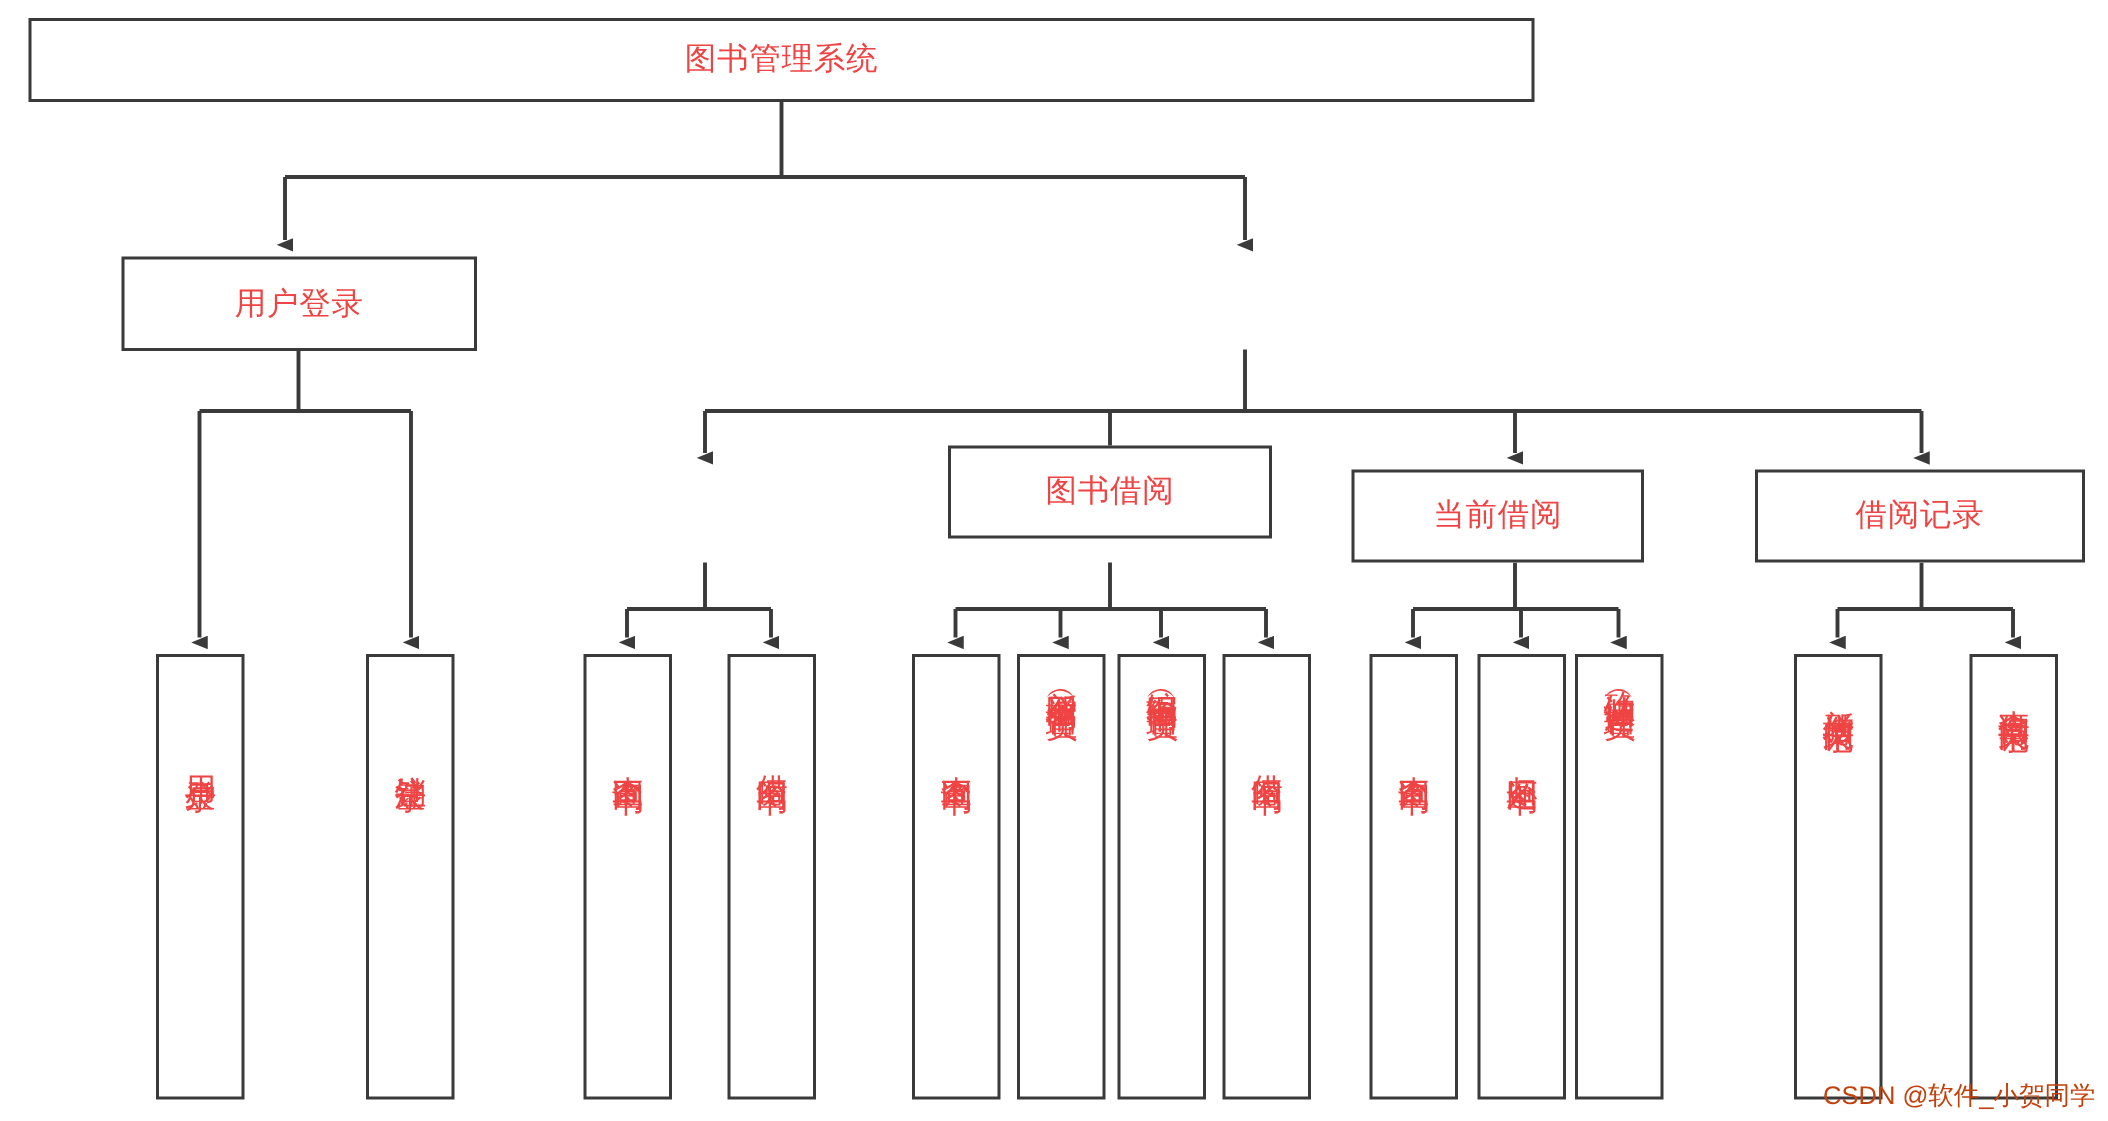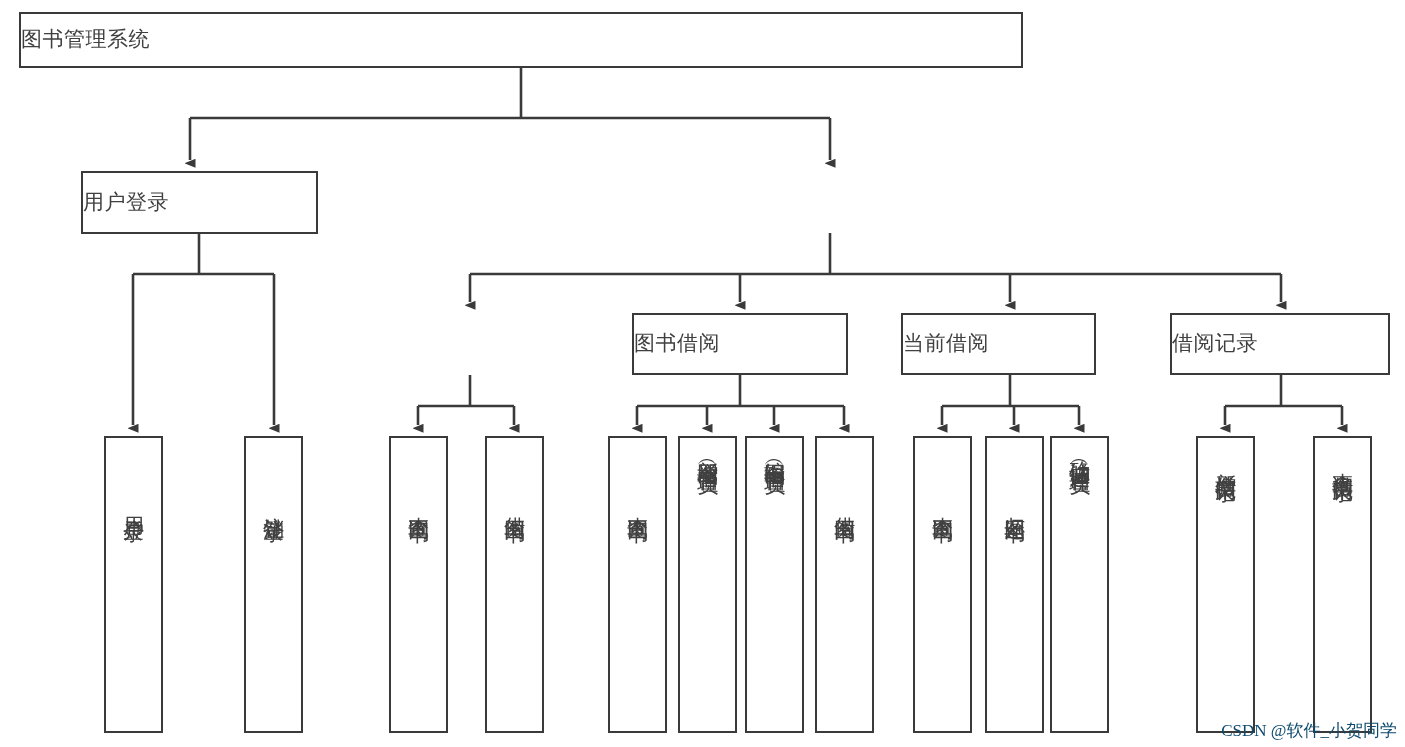--- a/index.html
+++ b/index.html
@@ -22,22 +22,22 @@
     width: 1405px;
     height: 747px;
   }
   .node {
     position: absolute;
     box-sizing: border-box;
     border: 2.5px solid #3a3a3a;
     background: #ffffff;
     display: flex;
     align-items: center;
-    justify-content: flex-start;
-    color: #404040;
+    justify-content: center;
+    color: #ef4444;
     z-index: 2;
   }
   .node-label {
     display: block;
     text-align: center;
     white-space: nowrap;
     letter-spacing: 0.5px;
   }
   .node.horizontal .node-label {
     font-size: 21px;
@@ -62,24 +62,24 @@
     margin-top: 14px;
   }
   .node.vertical.top .node-label {
     margin-top: 2px;
   }
   #watermark {
     position: absolute;
     right: 8px;
     bottom: 5px;
     font-size: 17px;
-    color: #0c4a6e;
+    color: #c2410c;
     white-space: nowrap;
     z-index: 5;
-    font-family: Liberation Serif, serif;
+    font-family: Liberation Sans, sans-serif;
     margin-top: 32px;
   }
 </style>
 </head>
 <body>
 
 <div id="canvas">
 
   <svg id="edges" viewBox="0 0 1405 747" xmlns="http://www.w3.org/2000/svg">
     <defs>
@@ -134,21 +134,21 @@
   <div class="node horizontal" style="left:19px; top:12px; width:1004px; height:56px;">
     <span class="node-label">图书管理系统</span>
   </div>
 
   <div class="node horizontal" style="left:81px; top:171px; width:237px; height:63px;">
     <span class="node-label">用户登录</span>
   </div>
 
 
 
-  <div class="node horizontal" style="left:632px; top:313px; width:216px; height:62px;">
+  <div class="node horizontal" style="left:632px; top:297px; width:216px; height:62px;">
     <span class="node-label">图书借阅</span>
   </div>
 
   <div class="node horizontal" style="left:901px; top:313px; width:195px; height:62px;">
     <span class="node-label">当前借阅</span>
   </div>
 
   <div class="node horizontal" style="left:1170px; top:313px; width:220px; height:62px;">
     <span class="node-label">借阅记录</span>
   </div>

